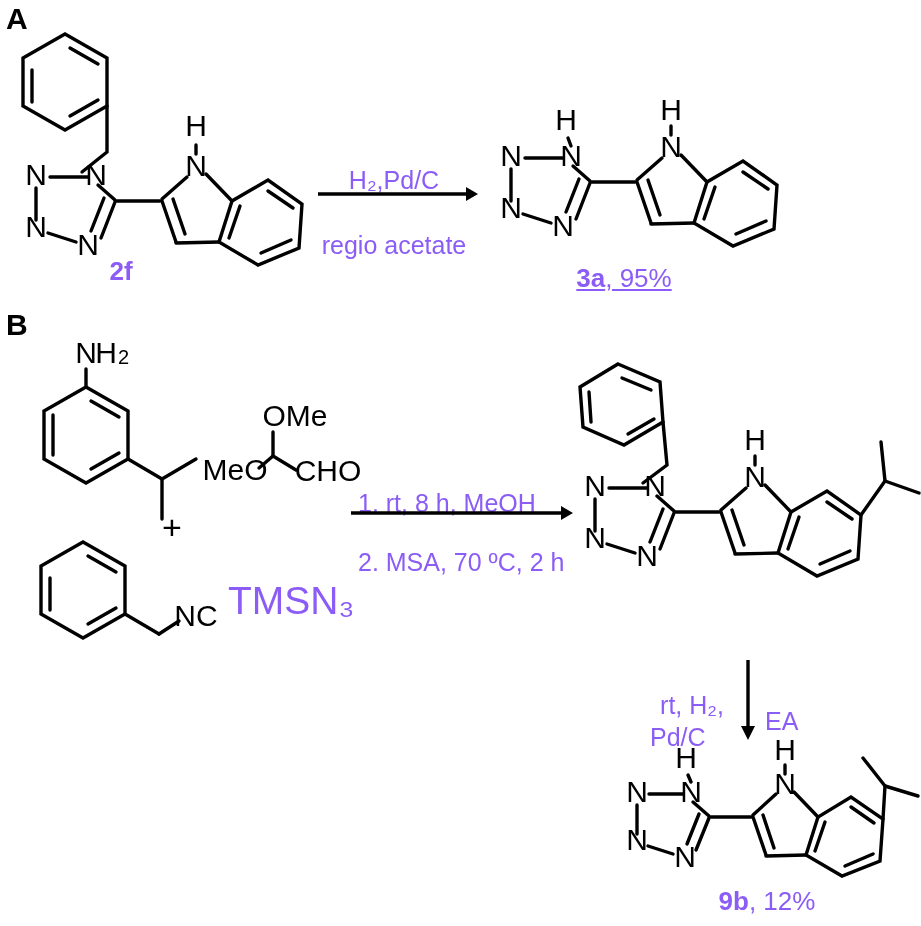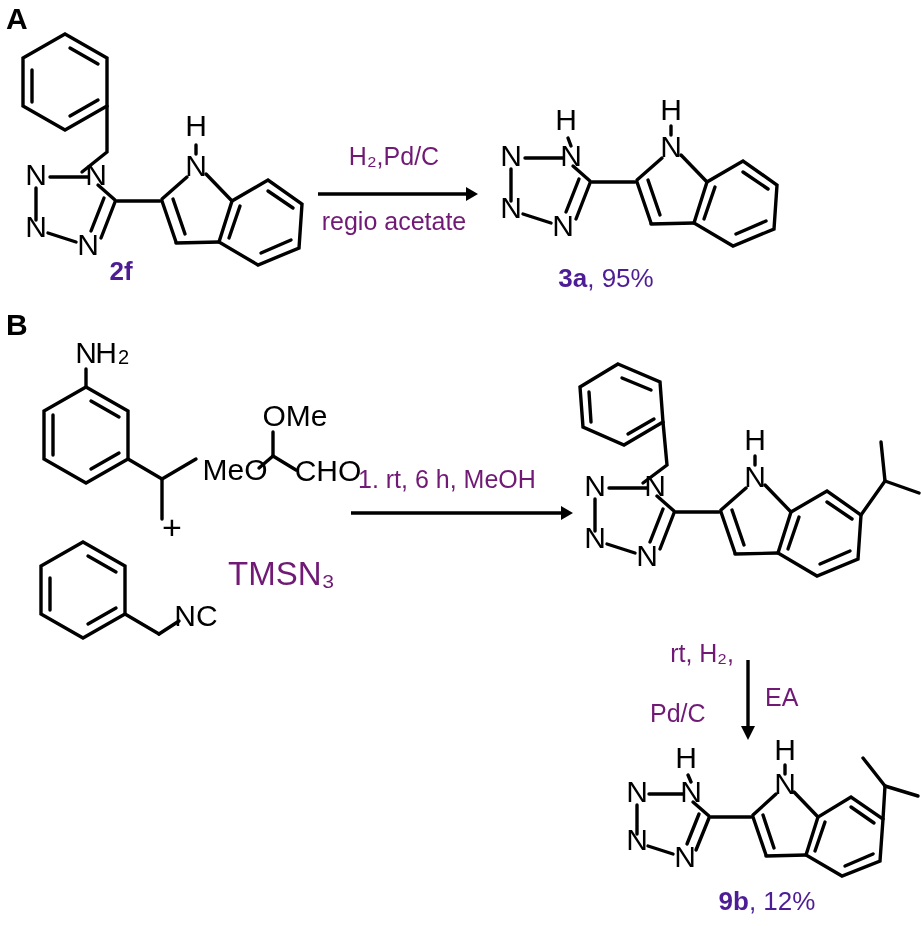--- a/index.html
+++ b/index.html
@@ -25,36 +25,37 @@
     font-weight: bold;
     font-size: 30px;
     line-height: 1;
     color: #000;
   }
   .txt {
     position: absolute;
     font-family: "Liberation Sans", sans-serif;
     font-size: 25px;
     line-height: 1.1;
-    color: #701a75;
+    color: #8b5cf6;
     white-space: nowrap;
+    margin-top: 24px;
   }
   .txt.center {
     text-align: center;
     transform: translateX(-50%);
   }
   .lbl {
     position: absolute;
     font-family: "Liberation Sans", sans-serif;
     font-size: 26px;
     line-height: 1;
     white-space: nowrap;
     text-align: left;
     transform: translateX(-50%);
-    color: #4c1d95;
+    color: #8b5cf6;
   }
   .lbl b { font-weight: bold; }
   svg { display: block; }
   .mol {
     position: absolute;
     overflow: visible;
   }
   .bond {
     stroke: #000;
     stroke-width: 3.4;
@@ -191,21 +192,21 @@
       <line class="bond" x1="152" y1="72" x2="177" y2="50"></line>
       <line class="bond" x1="166" y1="116" x2="209" y2="115"></line>
       <line class="bond" x1="196" y1="47" x2="222" y2="74"></line>
       <path class="bond" d="M 222,74 L 209,115 L 248,138 L 289,121 L 292,77 L 258,53 Z"></path>
       <line class="bond" x1="230" y1="79" x2="219" y2="111"></line>
       <line class="bond" x1="251" y1="126" x2="281" y2="113"></line>
       <line class="bond" x1="283" y1="81" x2="258" y2="64"></line>
     </g>
   </svg>
 
-  <div class="lbl" style="left:606px; top:265px;">
+  <div class="lbl" style="left:624px; top:265px;text-decoration:underline;">
     <b>3a</b><span>, 95%</span>
   </div>
 
   <div class="panel-letter" style="left:6px; top:310px;">B</div>
 
   <svg class="mol" style="left:30px; top:335px;" width="180" height="190" viewBox="0 0 180 190">
     <text class="atom" x="56" y="20">N</text>
     <text class="atom" x="76" y="20">H</text>
     <text class="atom-sub" x="88" y="29">2</text>
     <line class="bond" x1="56" y1="34" x2="56" y2="52"></line>
@@ -239,27 +240,28 @@
 
   <svg class="mol" style="left:195px; top:400px;" width="185" height="105" viewBox="0 0 185 105">
     <text class="atom" x="100" y="18">OMe</text>
     <line class="bond" x1="78" y1="32" x2="78" y2="56"></line>
     <text class="atom" x="40" y="72">MeO</text>
     <line class="bond" x1="64" y1="68" x2="78" y2="56"></line>
     <line class="bond" x1="78" y1="56" x2="101" y2="70"></line>
     <text class="atom" x="133" y="73">CHO</text>
   </svg>
 
-  <div class="txt" style="left:228px; top:556px; font-size:33px;">TMSN₃</div>
-
-  <div class="txt" style="left:358px; top:466px;">1. rt, 6 h, MeOH</div>
+  <div class="txt" style="left:228px; top:556px; font-size:39px;">TMSN₃</div>
+
+  <div class="txt" style="left:358px; top:466px;">1. rt, 8 h, MeOH</div>
   <svg class="mol" style="left:351px; top:505px;" width="222" height="16" viewBox="0 0 222 16">
     <line class="arrow-line" x1="0" y1="8" x2="210" y2="8"></line>
     <polygon class="arrow-head" points="210,1 222,8 210,15"></polygon>
   </svg>
+  <div class="txt" style="left:358px; top:525px;">2. MSA, 70 ºC, 2 h</div>
 
   <svg class="mol" style="left:565px; top:360px;" width="356" height="205" viewBox="0 0 356 205">
     <g>
       <path class="bond" d="M 53,4 L 95,22 L 98,62 L 59,85 L 18,67 L 15,27 Z"></path>
       <line class="bond" x1="57" y1="18" x2="86" y2="30"></line>
       <line class="bond" x1="89" y1="59" x2="63" y2="74"></line>
       <line class="bond" x1="26" y1="62" x2="24" y2="32"></line>
     </g>
     <path class="bond" d="M 98,62 L 102,105 L 78,123"></path>
     <g>
@@ -294,21 +296,21 @@
       <line class="bond" x1="320" y1="121" x2="316" y2="82"></line>
       <line class="bond" x1="320" y1="121" x2="354" y2="133"></line>
     </g>
   </svg>
 
 
   <svg class="mol" style="left:740px; top:660px;" width="16" height="80" viewBox="0 0 16 80">
     <line class="arrow-line" x1="8" y1="0" x2="8" y2="68"></line>
     <polygon class="arrow-head" points="1,66 8,80 15,66"></polygon>
   </svg>
-  <div class="txt" style="left:650px; top:640px; text-align:right; width:84px;">rt, H₂,</div>
+  <div class="txt" style="left:650px; top:668px; text-align:center; width:84px;">rt, H₂,</div>
   <div class="txt" style="left:650px; top:700px; width:84px;">Pd/C</div>
   <div class="txt" style="left:765px; top:684px;text-align:center;">EA</div>
 
   <svg class="mol" style="left:625px; top:748px;" width="296" height="140" viewBox="0 0 296 140">
     <g>
       <text class="atom" x="66" y="46">N</text>
       <text class="atom" x="61" y="12">H</text>
       <line class="bond" x1="63" y1="27" x2="66" y2="34"></line>
       <line class="bond" x1="58" y1="46" x2="24" y2="46"></line>
       <line class="bond" x1="12" y1="57" x2="12" y2="86"></line>

